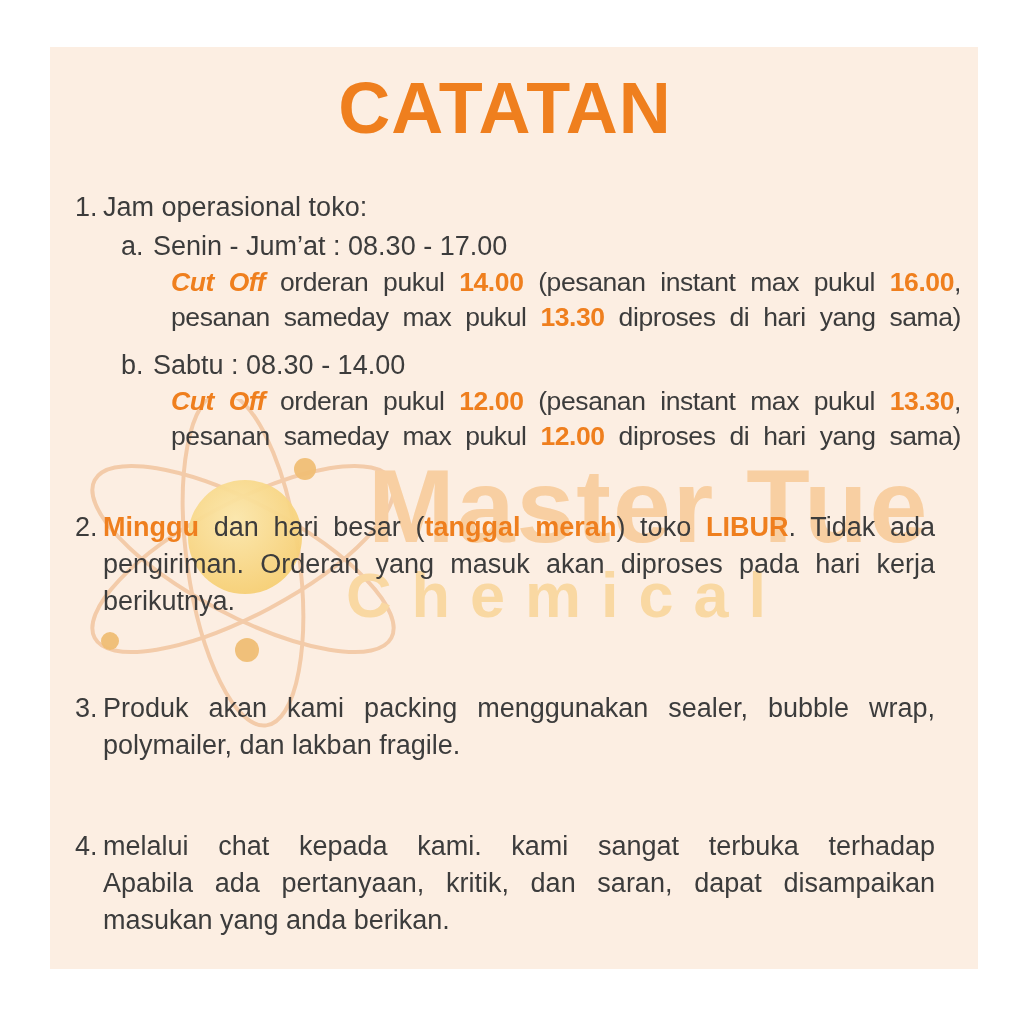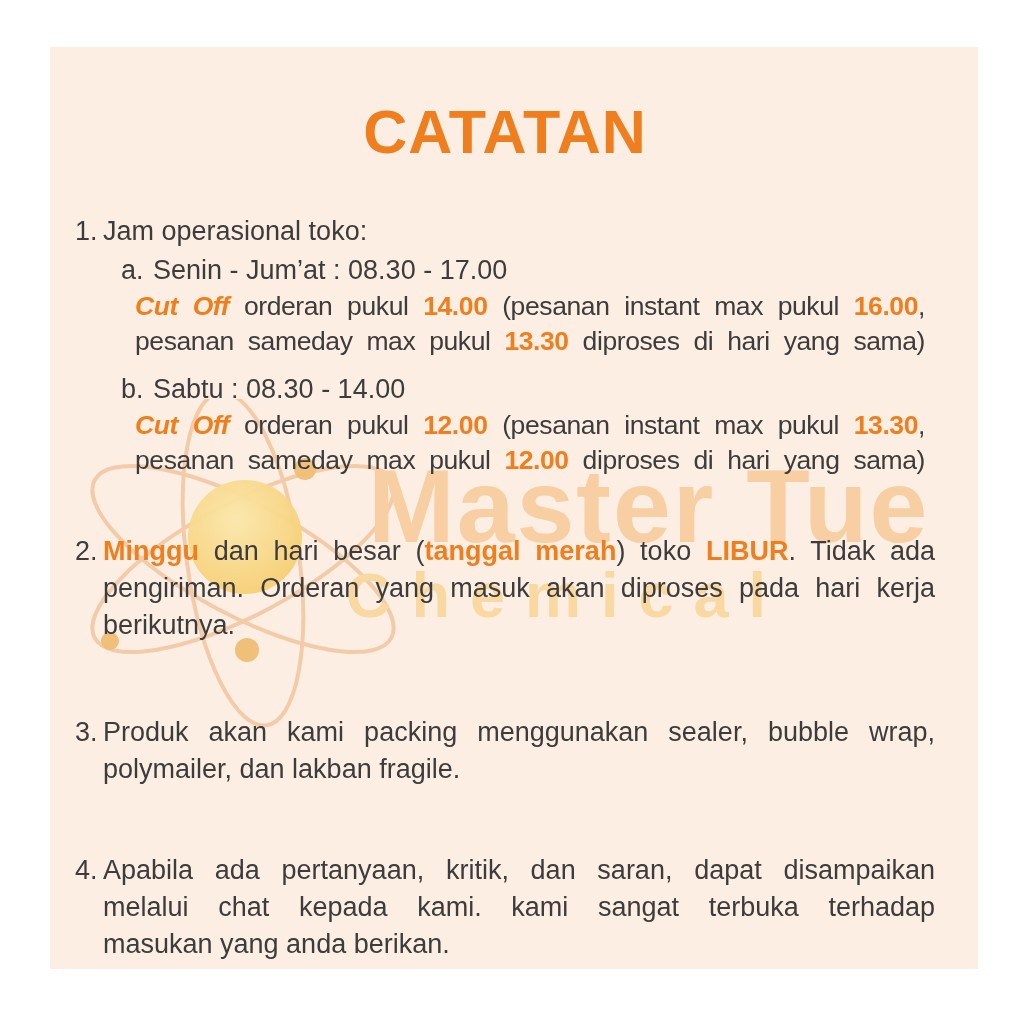--- a/index.html
+++ b/index.html
@@ -11,37 +11,37 @@
   }
   
   .wm-layer{position:absolute;inset:0;z-index:0;pointer-events:none;}
   .wm-text{position:absolute;font-weight:700;white-space:nowrap;}
   .wm-master{left:318px;top:400px;font-size:104px;color:#f8cfa2;letter-spacing:2px;}
   .wm-chemical{left:296px;top:512px;font-size:63px;color:#f9d8a2;letter-spacing:20px;}
   .atom-svg{position:absolute;left:8px;top:352px;}
   
   .content{position:absolute;z-index:1;left:25px;top:0;width:860px;color:#3c3c3c;}
   .title{
-    margin:48px 0 0 0;text-align:center;color:#ef7f1e;
-    font-size:61px;font-weight:700;letter-spacing:1px;line-height:74px;
+    margin:24px 0 0 0;text-align:center;color:#ef7f1e;
+    font-size:72px;font-weight:700;letter-spacing:1px;line-height:74px;
   }
   .item{display:flex;font-size:27px;line-height:37px;}
   .item-marker{width:28px;flex:0 0 28px;}
   .item-body{flex:1;min-width:0;}
   .just{text-align:justify;text-align-last:justify;}
   .lastline{text-align:left;}
   .item-1{margin-top:44px;}
   .item-2{margin-top:55px;}
   .item-3{margin-top:70px;}
   .item-4{margin-top:64px;}
   .subitem{display:flex;margin-left:18px;margin-top:2px;}
   .subitem.b{margin-top:12px;}
   .sub-marker{width:32px;flex:0 0 32px;}
   .cutoff{
-    margin-left:32px;width:790px;font-size:26.5px;line-height:35px;
+    margin-left:68px;width:790px;font-size:26.5px;line-height:35px;
     letter-spacing:-0.4px;
   }
   .cutoff-line{text-align:justify;text-align-last:justify;white-space:normal;}
   .seg-orange{color:#ef7f1e;font-weight:700;}
   .seg-cutlabel{color:#ef7f1e;font-weight:700;font-style:italic;}
 </style>
 </head>
 <body>
 
 <div class="canvas">
@@ -112,21 +112,21 @@
         <span class="item-marker">3.</span>
         <div class="item-body">
           <div class="just">Produk akan kami packing menggunakan sealer, bubble wrap,</div>
           <div class="lastline">polymailer, dan lakban fragile.</div>
         </div>
       </div>
 
       <div class="item item-4">
         <span class="item-marker">4.</span>
         <div class="item-body">
+          <div class="just">melalui chat kepada kami. kami sangat terbuka terhadap</div>
           <div class="just">Apabila ada pertanyaan, kritik, dan saran, dapat disampaikan</div>
-          <div class="just">melalui chat kepada kami. kami sangat terbuka terhadap</div>
           <div class="lastline">masukan yang anda berikan.</div>
         </div>
       </div>
 
     </div>
   </div>
 </div>
 
 </body></html>

